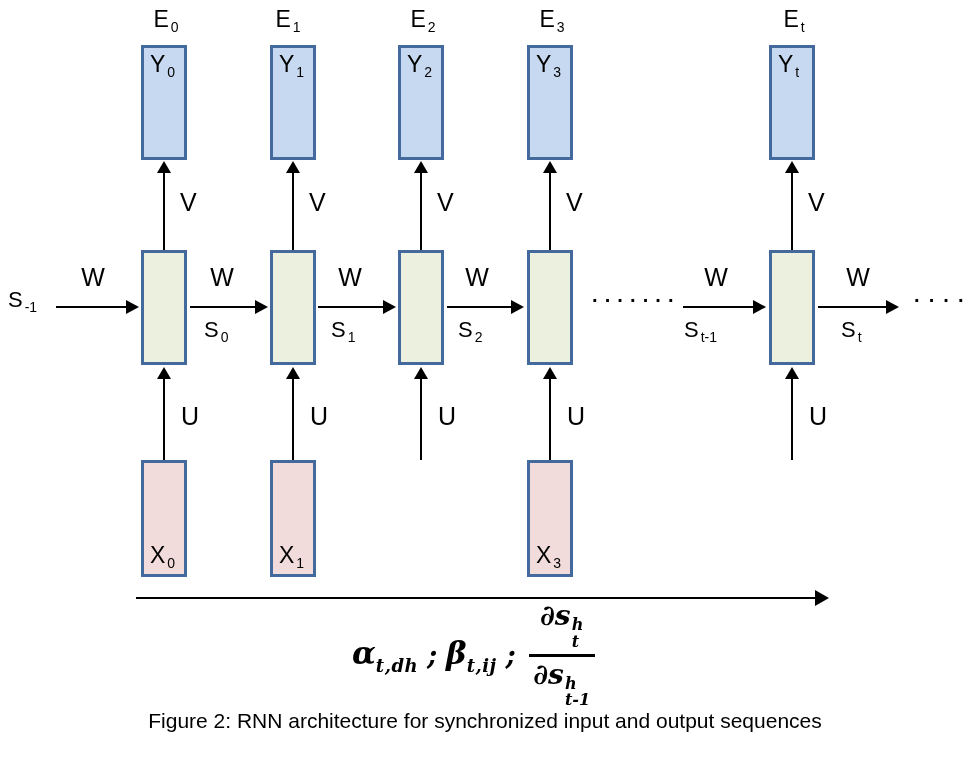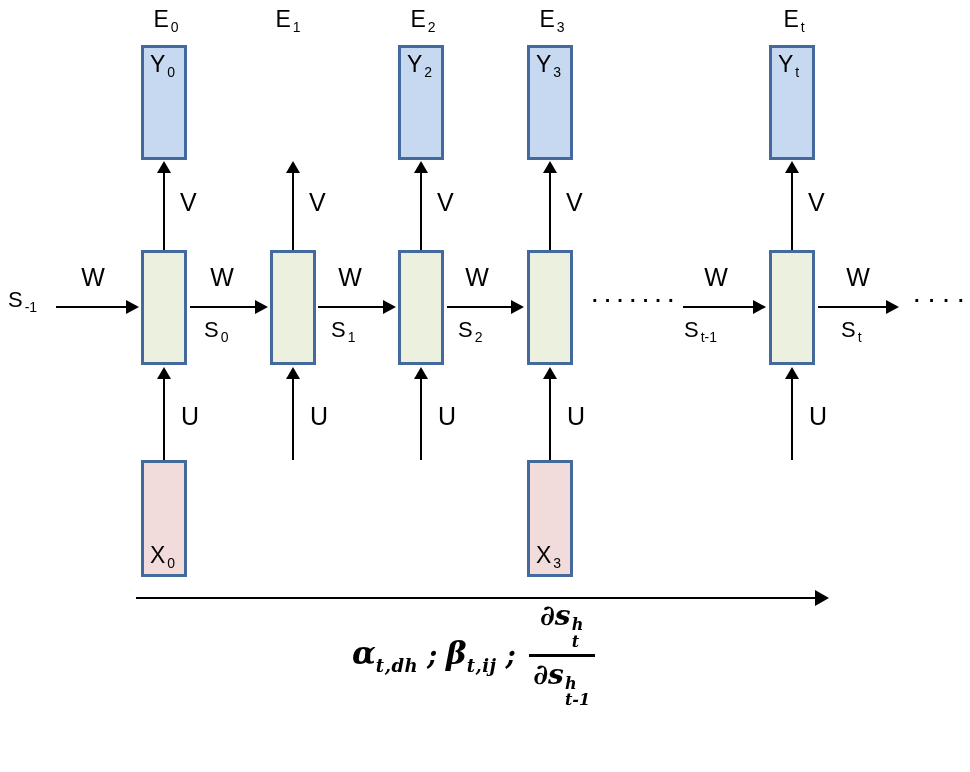--- a/index.html
+++ b/index.html
@@ -65,27 +65,33 @@
   <div class="edgelabel" style="left:180px; top:188px">V</div>
   <div class="box state" style="left:141px"></div>
   <div class="headup" style="left:157px; top:367px"></div>
   <div class="vline" style="left:163px; top:378px; height:82px"></div>
   <div class="edgelabel" style="left:181px; top:402px">U</div>
   <div class="box input" style="left:141px">
     <div class="boxlabel bl"><span>X</span><span class="sub">0</span></div>
   </div>
 
   <div class="elabel" style="left:256px"><span>E</span><span class="sub">1</span></div>
+  <div class="box output" style="left:270px">
+    <div class="boxlabel tl"><span>Y</span><span class="sub">1</span></div>
+  </div>
   <div class="headup" style="left:286px; top:161px"></div>
   <div class="vline" style="left:292px; top:172px; height:78px"></div>
   <div class="edgelabel" style="left:309px; top:188px">V</div>
   <div class="box state" style="left:270px"></div>
   <div class="headup" style="left:286px; top:367px"></div>
   <div class="vline" style="left:292px; top:378px; height:82px"></div>
   <div class="edgelabel" style="left:310px; top:402px">U</div>
+  <div class="box input" style="left:270px">
+    <div class="boxlabel bl"><span>X</span><span class="sub">1</span></div>
+  </div>
 
   <div class="elabel" style="left:391px"><span>E</span><span class="sub">2</span></div>
   <div class="box output" style="left:398px">
     <div class="boxlabel tl"><span>Y</span><span class="sub">2</span></div>
   </div>
   <div class="headup" style="left:414px; top:161px"></div>
   <div class="vline" style="left:420px; top:172px; height:78px"></div>
   <div class="edgelabel" style="left:437px; top:188px">V</div>
   <div class="box state" style="left:398px"></div>
   <div class="headup" style="left:414px; top:367px"></div>
@@ -168,14 +174,15 @@
             <span>t</span>
           </span></span>
       <span class="fbar"></span>
       <span class="den"><span>∂s</span><span class="stack">
             <span>h</span>
             <span>t-1</span>
           </span></span>
     </span>
   </div>
 
+  <div class="caption">Figure 2: RNN architecture for synchronized input and output sequences</div>
 
 </div>
 
 </body></html>

